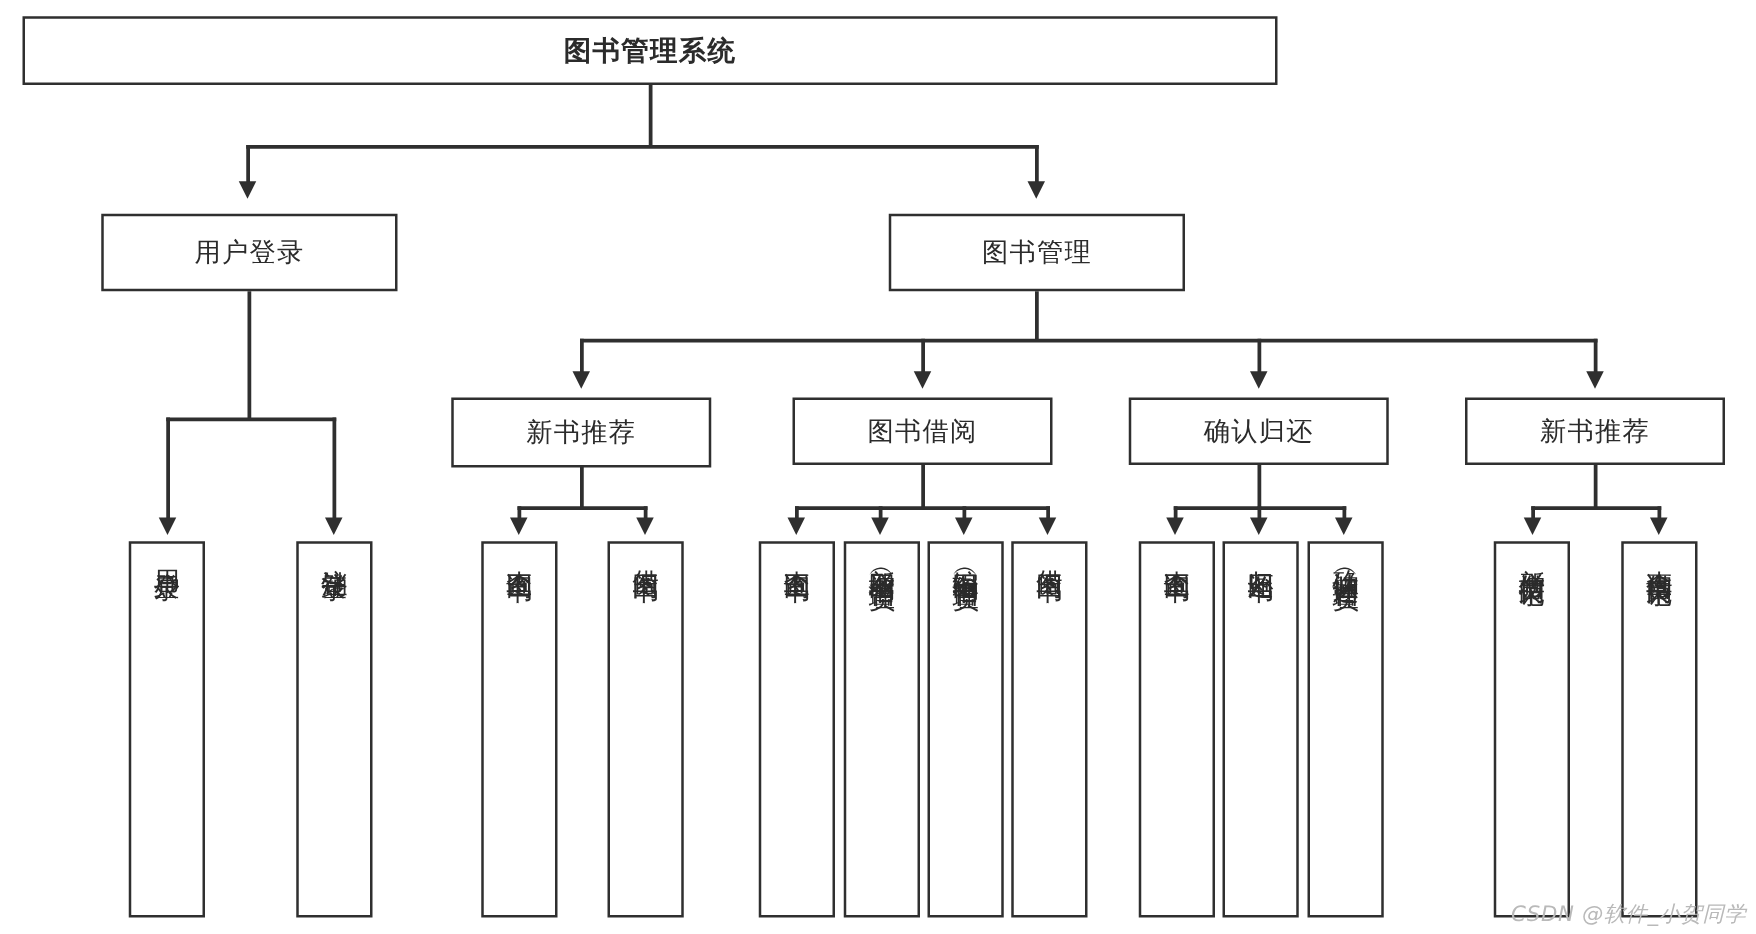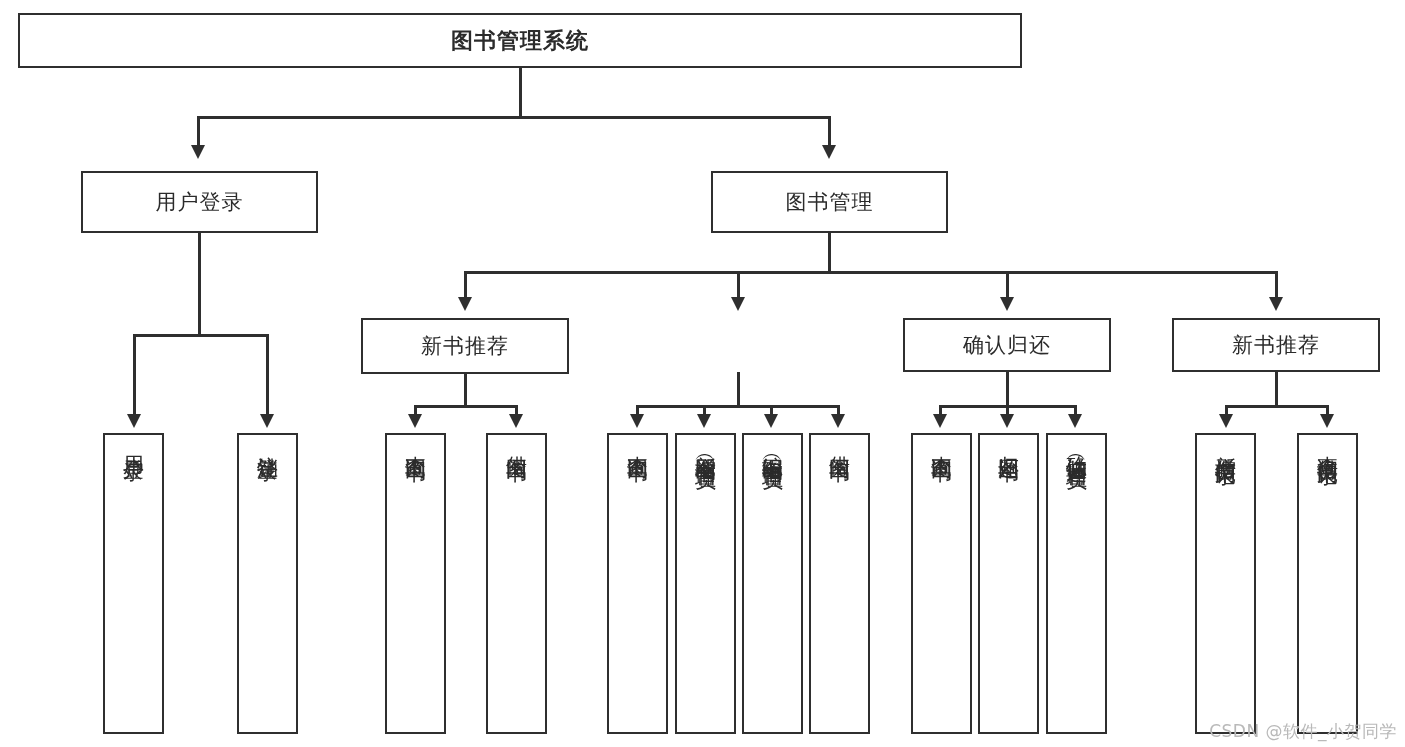--- a/index.html
+++ b/index.html
@@ -68,20 +68,21 @@
   
   #watermark{
     position:absolute;
     right:8px;
     bottom:4px;
     font-size:17px;
     color:#b9b9b9;
     letter-spacing:0.5px;
     white-space:nowrap;
     font-family:"DejaVu Sans","Liberation Sans",sans-serif;
+    font-style:italic;
   }
 </style>
 </head>
 <body>
 
 <div id="canvas">
 
   <div class="node horiz root" style="left:18px;top:13px;width:1004px;height:55px;font-weight:bold;">
     <span>图书管理系统</span>
   </div>
@@ -116,20 +117,23 @@
   <div class="arrow" style="left:458px;top:297px;"></div>
   <div class="ln v" style="left:737px;top:271px;width:3px;height:29px;"></div>
   <div class="arrow" style="left:731px;top:297px;"></div>
   <div class="ln v" style="left:1006px;top:271px;width:3px;height:29px;"></div>
   <div class="arrow" style="left:1000px;top:297px;"></div>
   <div class="ln v" style="left:1275px;top:271px;width:3px;height:29px;"></div>
   <div class="arrow" style="left:1269px;top:297px;"></div>
 
   <div class="node horiz" style="left:361px;top:318px;width:208px;height:56px;">
     <span>新书推荐</span>
+  </div>
+  <div class="node horiz" style="left:634px;top:318px;width:208px;height:54px;">
+    <span>图书借阅</span>
   </div>
   <div class="node horiz" style="left:903px;top:318px;width:208px;height:54px;">
     <span>确认归还</span>
   </div>
   <div class="node horiz" style="left:1172px;top:318px;width:208px;height:54px;">
     <span>新书推荐</span>
   </div>
 
   <div class="ln v" style="left:464px;top:372px;width:3px;height:35px;"></div>
   <div class="ln h" style="left:414px;top:405px;width:104px;height:3px;"></div>

